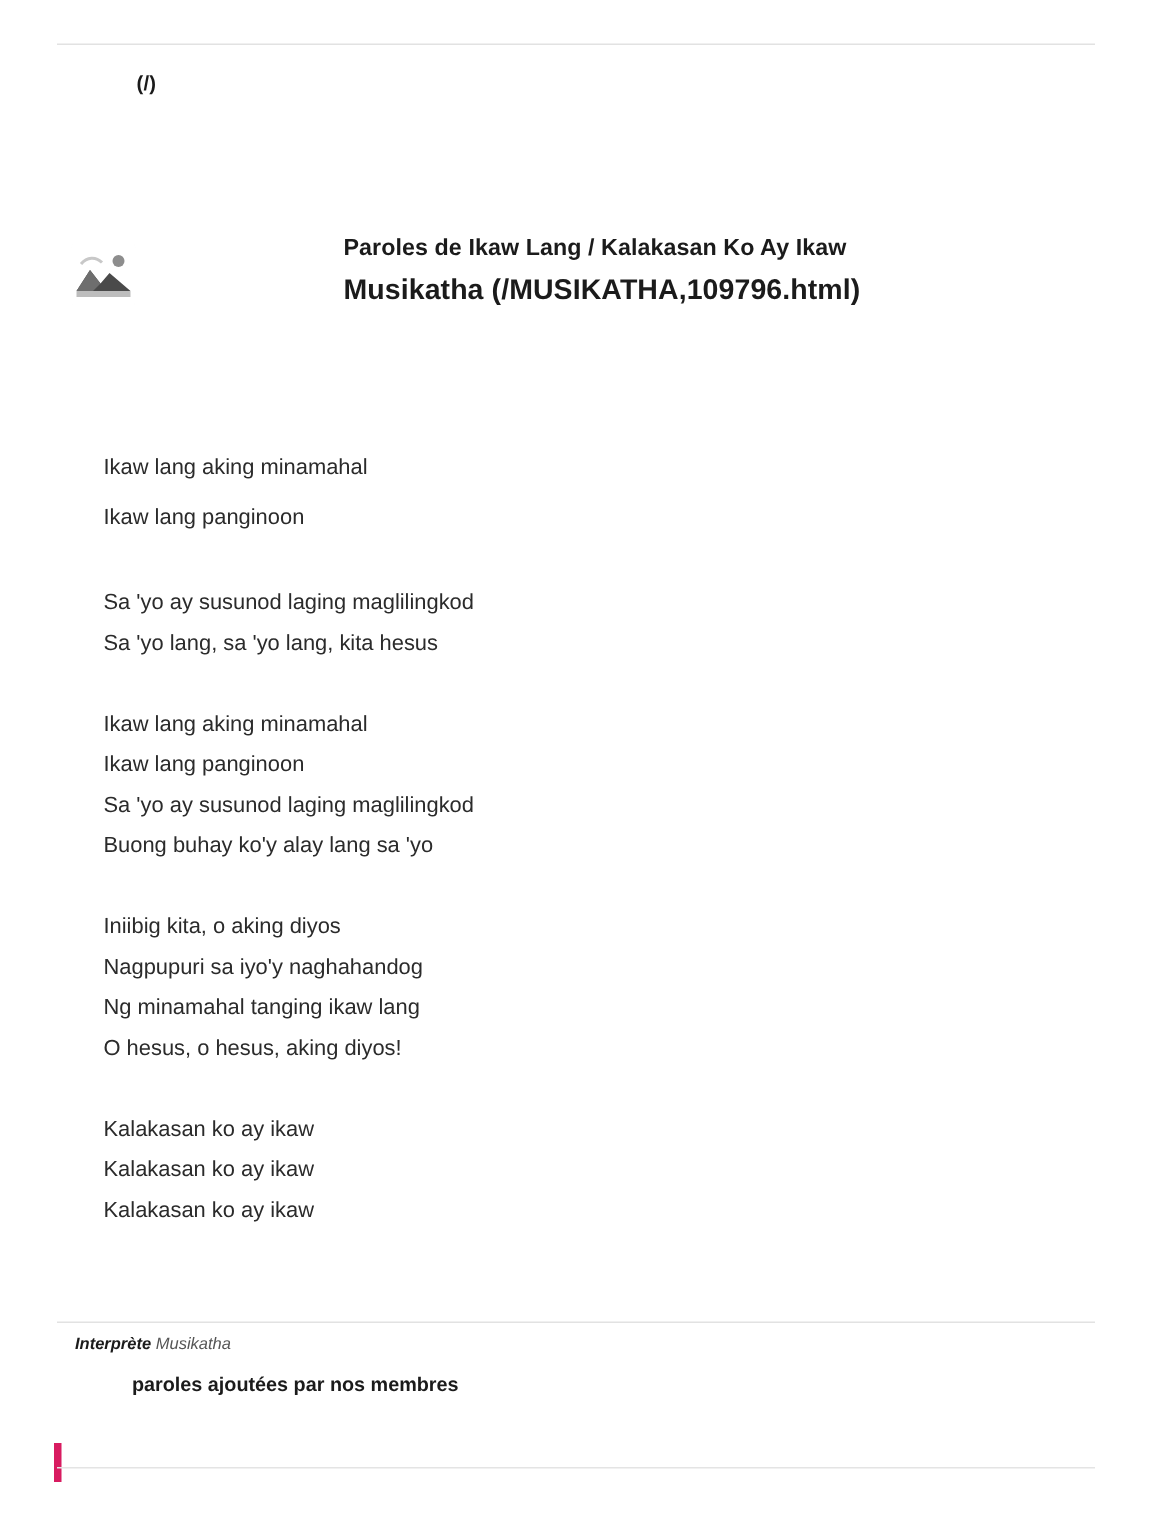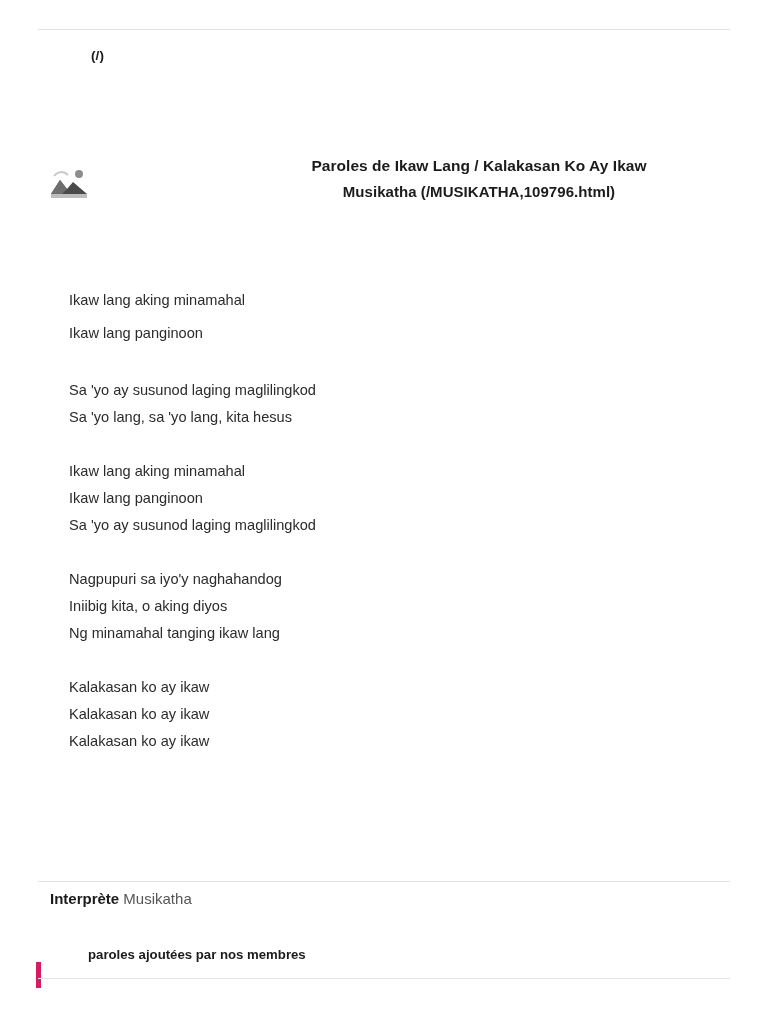--- a/index.html
+++ b/index.html
@@ -68,48 +68,47 @@
     background: #fdfdfd;
     overflow: hidden;
   }
   .thumb svg { display: block; }
 
   .title-block {
     position: absolute;
     left: 191px;
     top: 6px;
     width: 500px;
-    text-align: center;
   }
   .page-title {
     font-size: 15.5px;
     font-weight: bold;
     color: #1b1b1b;
     line-height: 1.35;
     margin: 0;
     letter-spacing: 0.05px;
   }
   .artist-line {
     margin-top: 6px;
-    font-size: 15px;
+    font-size: 19px;
     font-weight: bold;
     color: #1b1b1b;
     letter-spacing: 0.05px;
   }
   .artist-line a {
     color: #1b1b1b;
     text-decoration: none;
     font-weight: bold;
   }
 
   
   .lyrics {
     position: absolute;
     left: 69px;
-    top: 284px;
+    top: 296px;
     width: 620px;
     font-size: 14.6px;
     color: #2b2b2b;
     line-height: 27px;
   }
   .stanza { margin: 0 0 27px 0; }
   .stanza .line { display: block; white-space: pre; }
   .stanza.first .line { line-height: 33px; }
 
   
@@ -119,38 +118,38 @@
     top: 881px;
     width: 692px;
     height: 1px;
     background: #e2e2e2;
   }
 
   .interprete {
     position: absolute;
     left: 50px;
     top: 890px;
-    font-size: 15px;
+    font-size: 11px;
     color: #4a4a4a;
+    font-style: italic;
   }
   .interprete .lbl {
     font-weight: bold;
     color: #1b1b1b;
   }
   .interprete .val {
     color: #555555;
   }
   .credit {
     position: absolute;
     left: 88px;
     top: 915px;
     font-size: 13.2px;
     font-weight: bold;
     color: #1b1b1b;
-    margin-top: 32px;
   }
 
   .bottom-rule2 {
     position: absolute;
     left: 38px;
     top: 978px;
     width: 692px;
     height: 1px;
     background: #e4e4e4;
   }
@@ -206,26 +205,28 @@
 
     <p class="stanza">
       <span class="line">Sa 'yo ay susunod laging maglilingkod</span>
       <span class="line">Sa 'yo lang, sa 'yo lang, kita hesus</span>
     </p>
 
     <p class="stanza">
       <span class="line">Ikaw lang aking minamahal</span>
       <span class="line">Ikaw lang panginoon</span>
       <span class="line">Sa 'yo ay susunod laging maglilingkod</span>
-    </p>
-
-    <p class="stanza">
+      <span class="line">Buong buhay ko'y alay lang sa 'yo</span>
+    </p>
+
+    <p class="stanza">
+      <span class="line">Iniibig kita, o aking diyos</span>
       <span class="line">Nagpupuri sa iyo'y naghahandog</span>
-      <span class="line">Iniibig kita, o aking diyos</span>
       <span class="line">Ng minamahal tanging ikaw lang</span>
+      <span class="line">O hesus, o hesus, aking diyos!</span>
     </p>
 
     <p class="stanza">
       <span class="line">Kalakasan ko ay ikaw</span>
       <span class="line">Kalakasan ko ay ikaw</span>
       <span class="line">Kalakasan ko ay ikaw</span>
     </p>
 
   </div>
 

